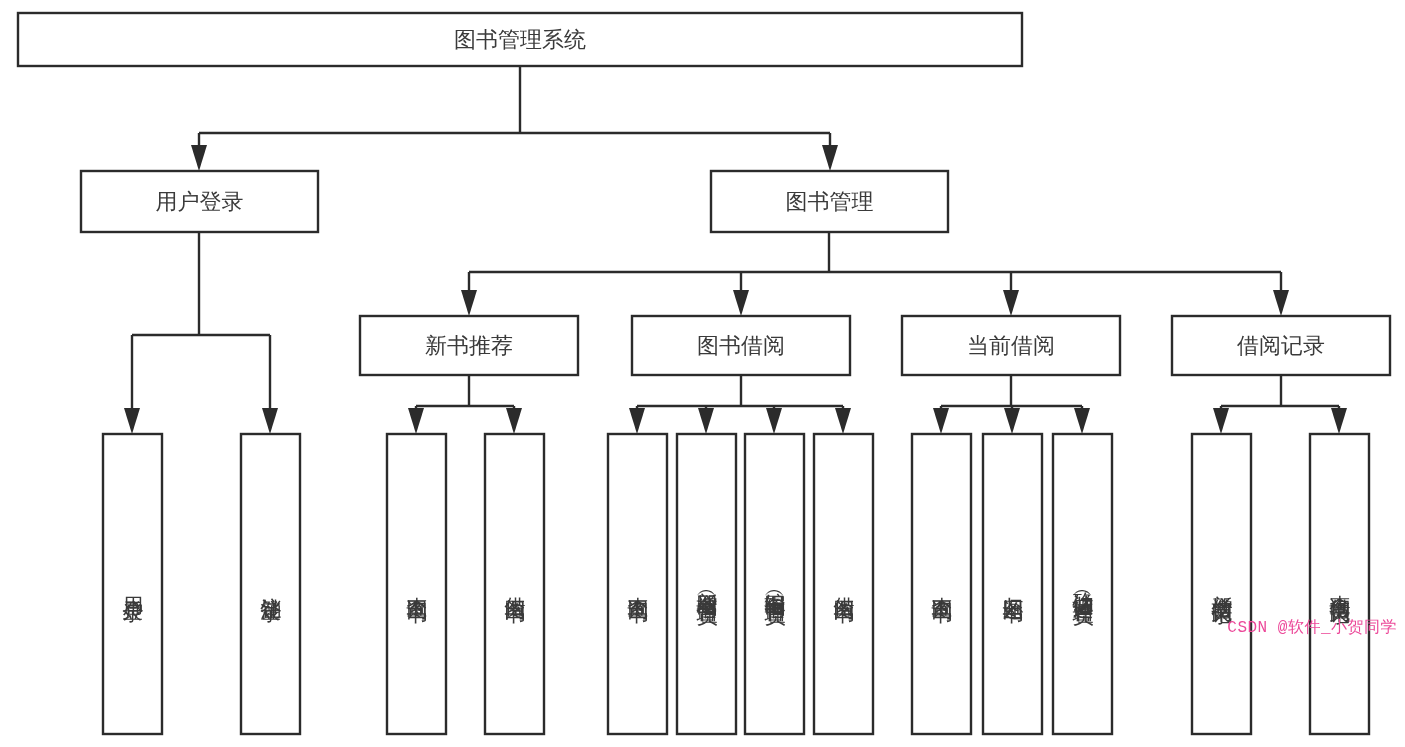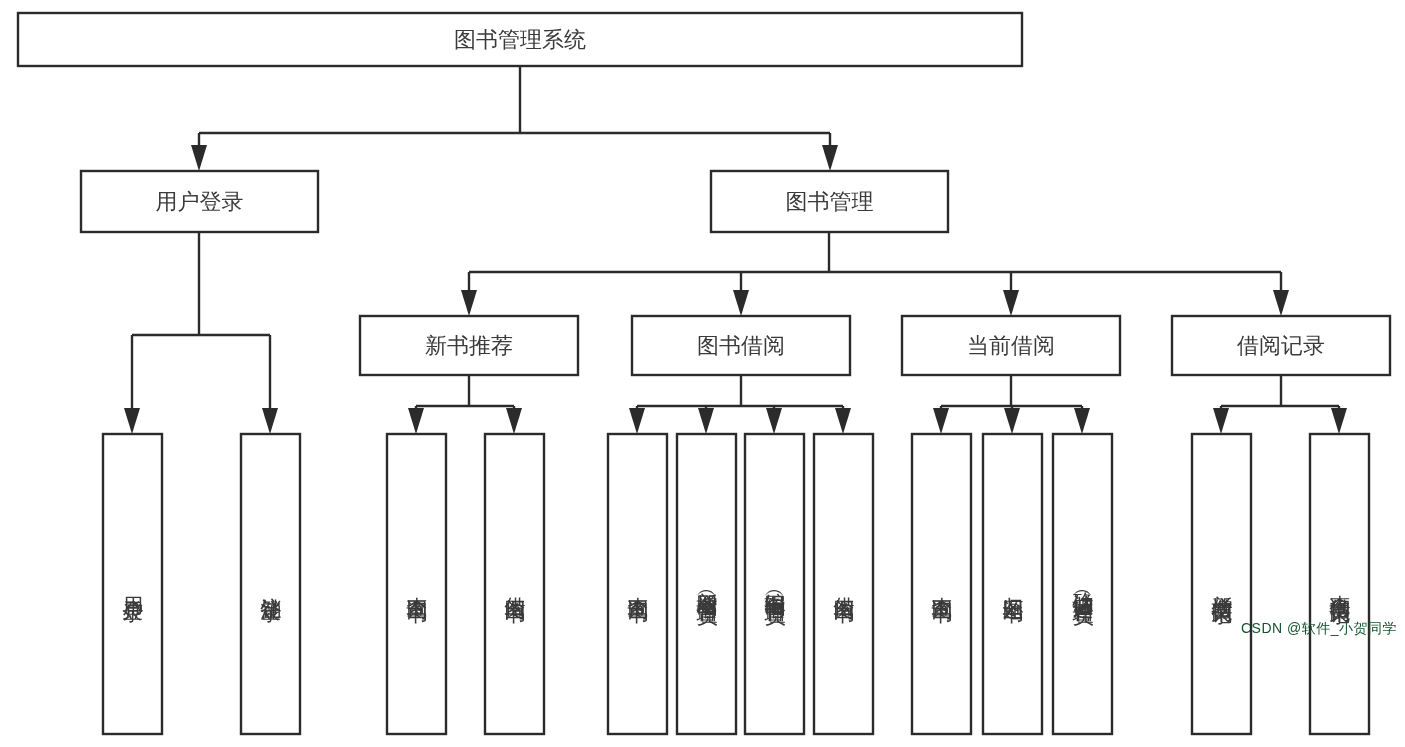--- a/index.html
+++ b/index.html
@@ -64,23 +64,23 @@
     line-height: 1.18;
     color: #3a3a3a;
     letter-spacing: 2px;
     white-space: nowrap;
     text-align: center;
   }
   #watermark {
     position: absolute;
     right: 8px;
     bottom: 6px;
-    font-family: Liberation Sans, sans-serif;
-    font-size: 14px;
-    color: #14532d;
+    font-family: Liberation Mono, monospace;
+    font-size: 16px;
+    color: #ec4899;
     letter-spacing: 0.5px;
     white-space: nowrap;
   }
 </style>
 </head>
 <body>
 
 <div id="diagram-root">
 
   <svg id="tree-svg" viewBox="0 0 1405 747" xmlns="http://www.w3.org/2000/svg">

